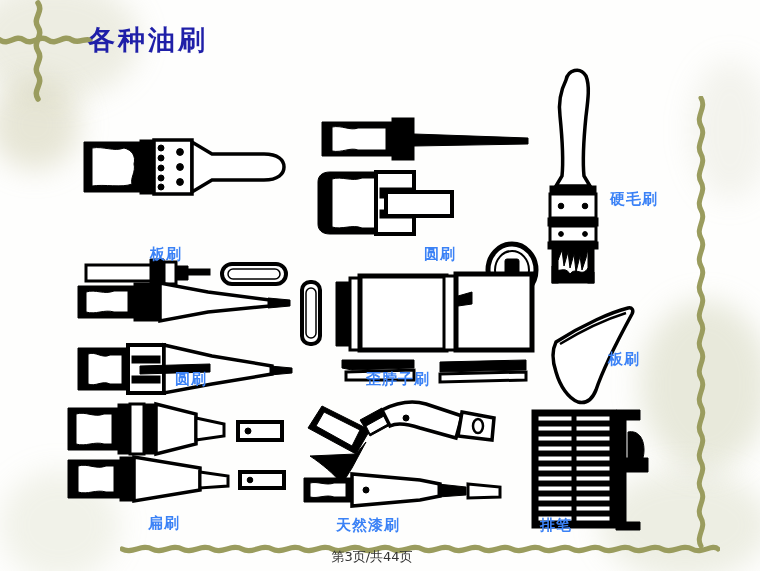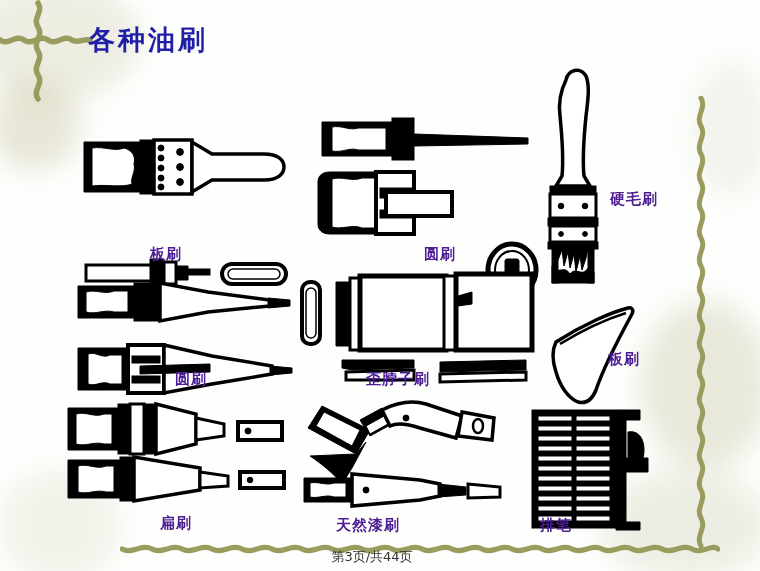--- a/index.html
+++ b/index.html
@@ -34,21 +34,21 @@
     letter-spacing:3px;white-space:nowrap;
   }
 
   
   #artwork{position:absolute;left:0;top:60px;width:760px;height:480px;}
 
   
   .label{
     position:absolute;
     font-family:"DejaVu Sans","Liberation Sans",sans-serif;
-    font-size:15px;font-weight:700;color:#4c1d95;
+    font-size:15px;font-weight:700;color:#3b82f6;
     white-space:nowrap;letter-spacing:1px;
   }
 
   
   #footer{
     position:absolute;left:0;top:548px;width:744px;
     text-align:center;font-size:13px;color:#333;
     font-family:"DejaVu Sans","Liberation Sans",sans-serif;
   }
 </style>
@@ -282,19 +282,19 @@
 
     </g>
   </svg>
 
   <div class="label" style="left:150px;top:245px">板刷</div>
   <div class="label" style="left:424px;top:245px">圆刷</div>
   <div class="label" style="left:610px;top:190px">硬毛刷</div>
   <div class="label" style="left:175px;top:370px">圆刷</div>
   <div class="label" style="left:366px;top:370px">歪脖子刷</div>
   <div class="label" style="left:608px;top:350px">板刷</div>
-  <div class="label" style="left:160px;top:514px">扁刷</div>
+  <div class="label" style="left:148px;top:514px">扁刷</div>
   <div class="label" style="left:336px;top:516px">天然漆刷</div>
   <div class="label" style="left:540px;top:516px">排笔</div>
 
   <div id="footer">第3页/共44页</div>
 
 </div>
 
 </body></html>

